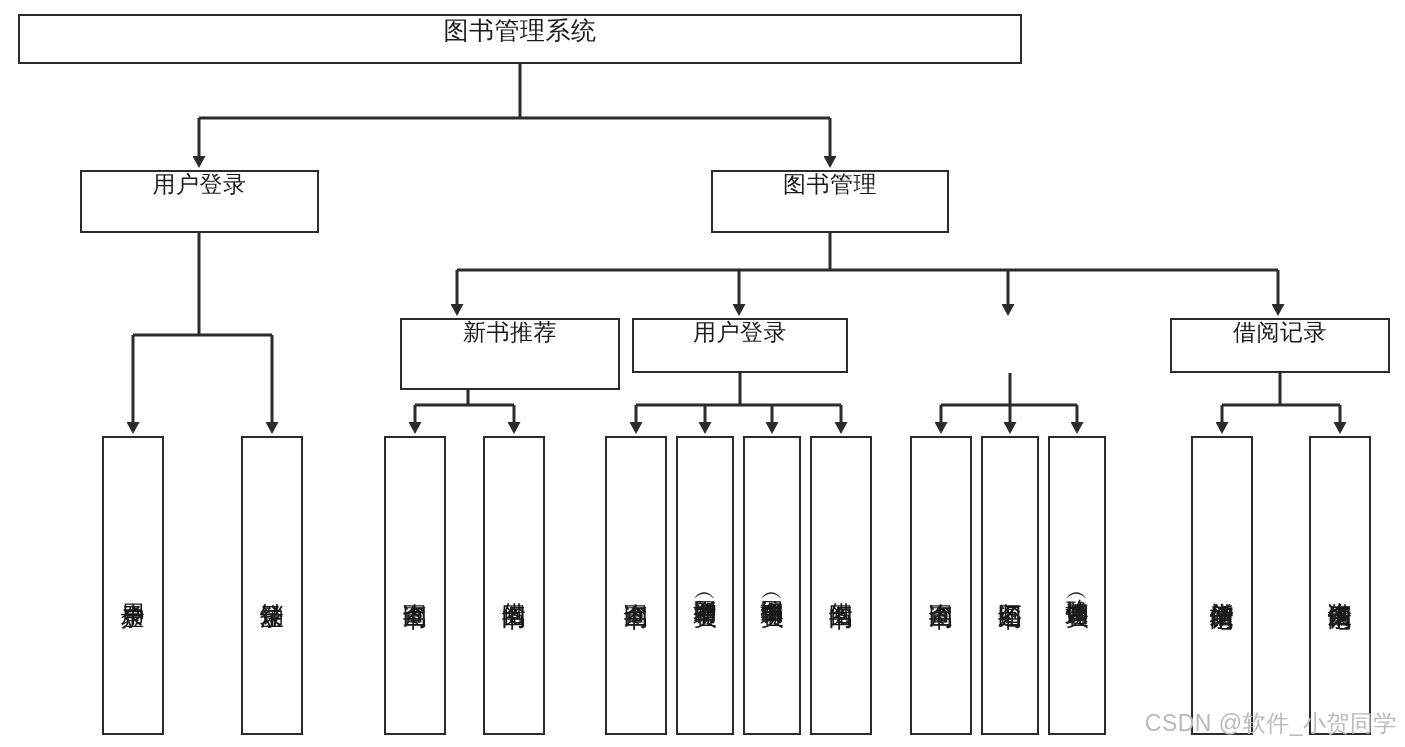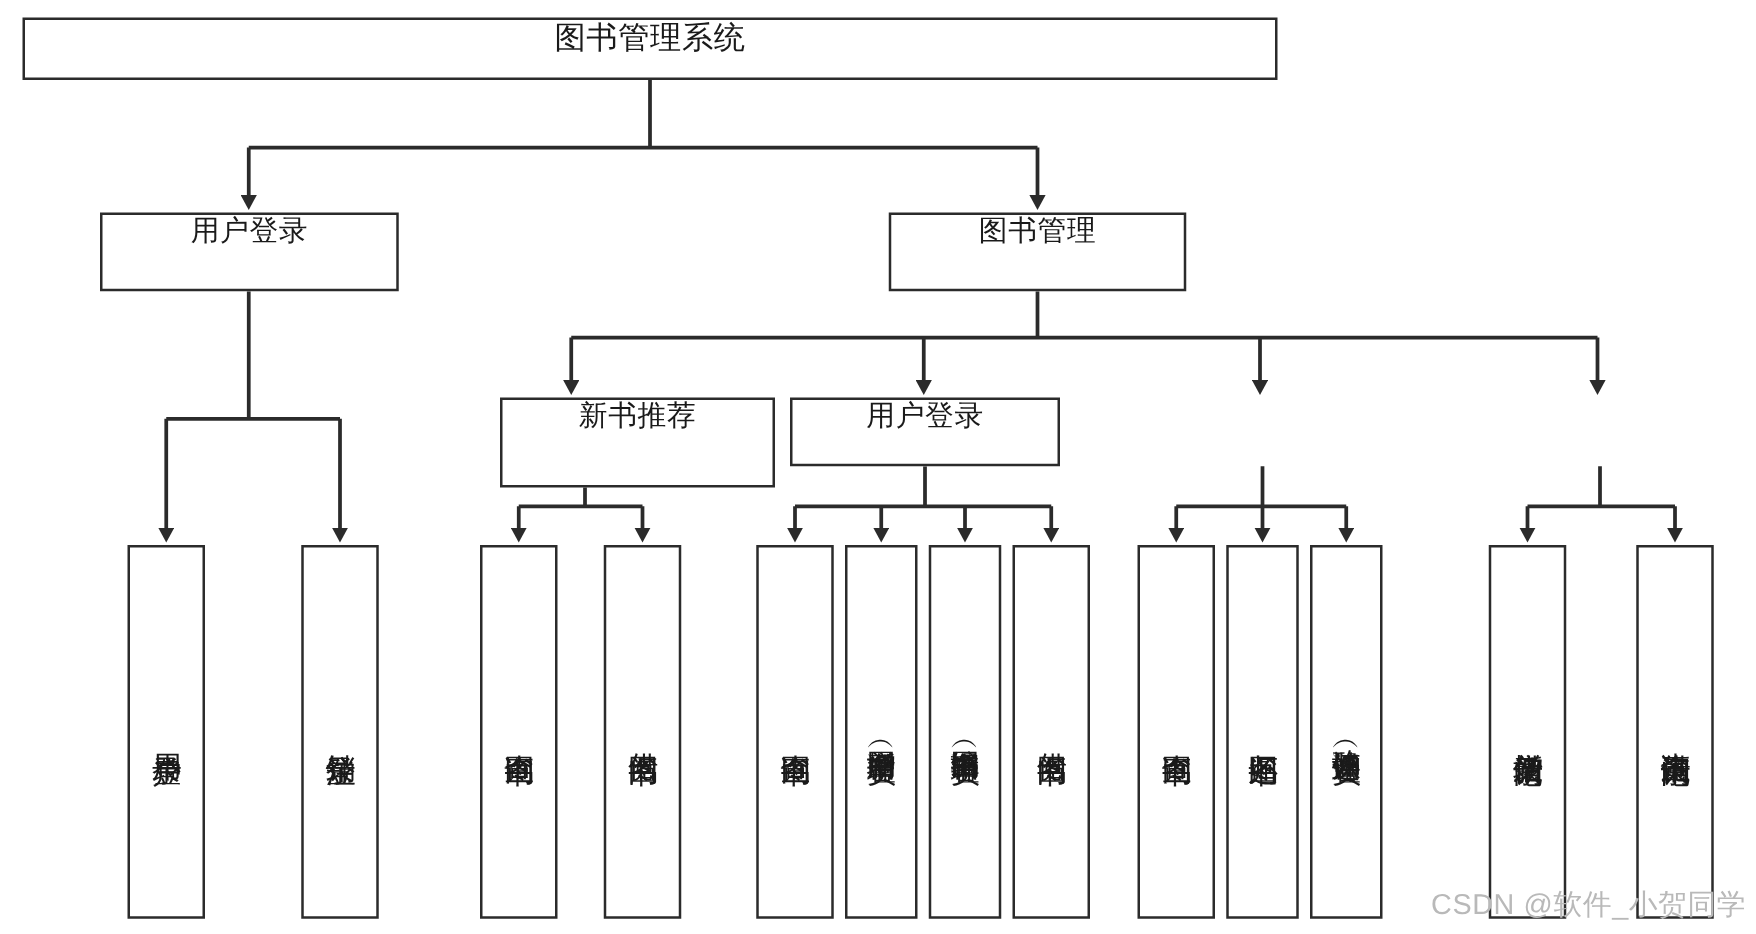--- a/index.html
+++ b/index.html
@@ -136,20 +136,23 @@
   <div class="node lvl2" style="left:711px; top:170px; width:238px; height:63px;">
     <span class="lbl">图书管理</span>
   </div>
 
   <div class="node lvl3" style="left:358px; top:318px; width:220px; height:72px;margin-left:42px;">
     <span class="lbl">新书推荐</span>
   </div>
   <div class="node lvl3" style="left:632px; top:318px; width:216px; height:55px;">
     <span class="lbl">用户登录</span>
   </div>
+  <div class="node lvl3" style="left:1170px; top:318px; width:220px; height:55px;">
+    <span class="lbl">借阅记录</span>
+  </div>
 
   <div class="node leaf" style="left:102px; top:436px; width:62px; height:299px;">
     <span class="lbl">用户登录</span>
   </div>
   <div class="node leaf" style="left:241px; top:436px; width:62px; height:299px;">
     <span class="lbl">注销登录</span>
   </div>
 
   <div class="node leaf" style="left:384px; top:436px; width:62px; height:299px;">
     <span class="lbl">查询图书</span>

